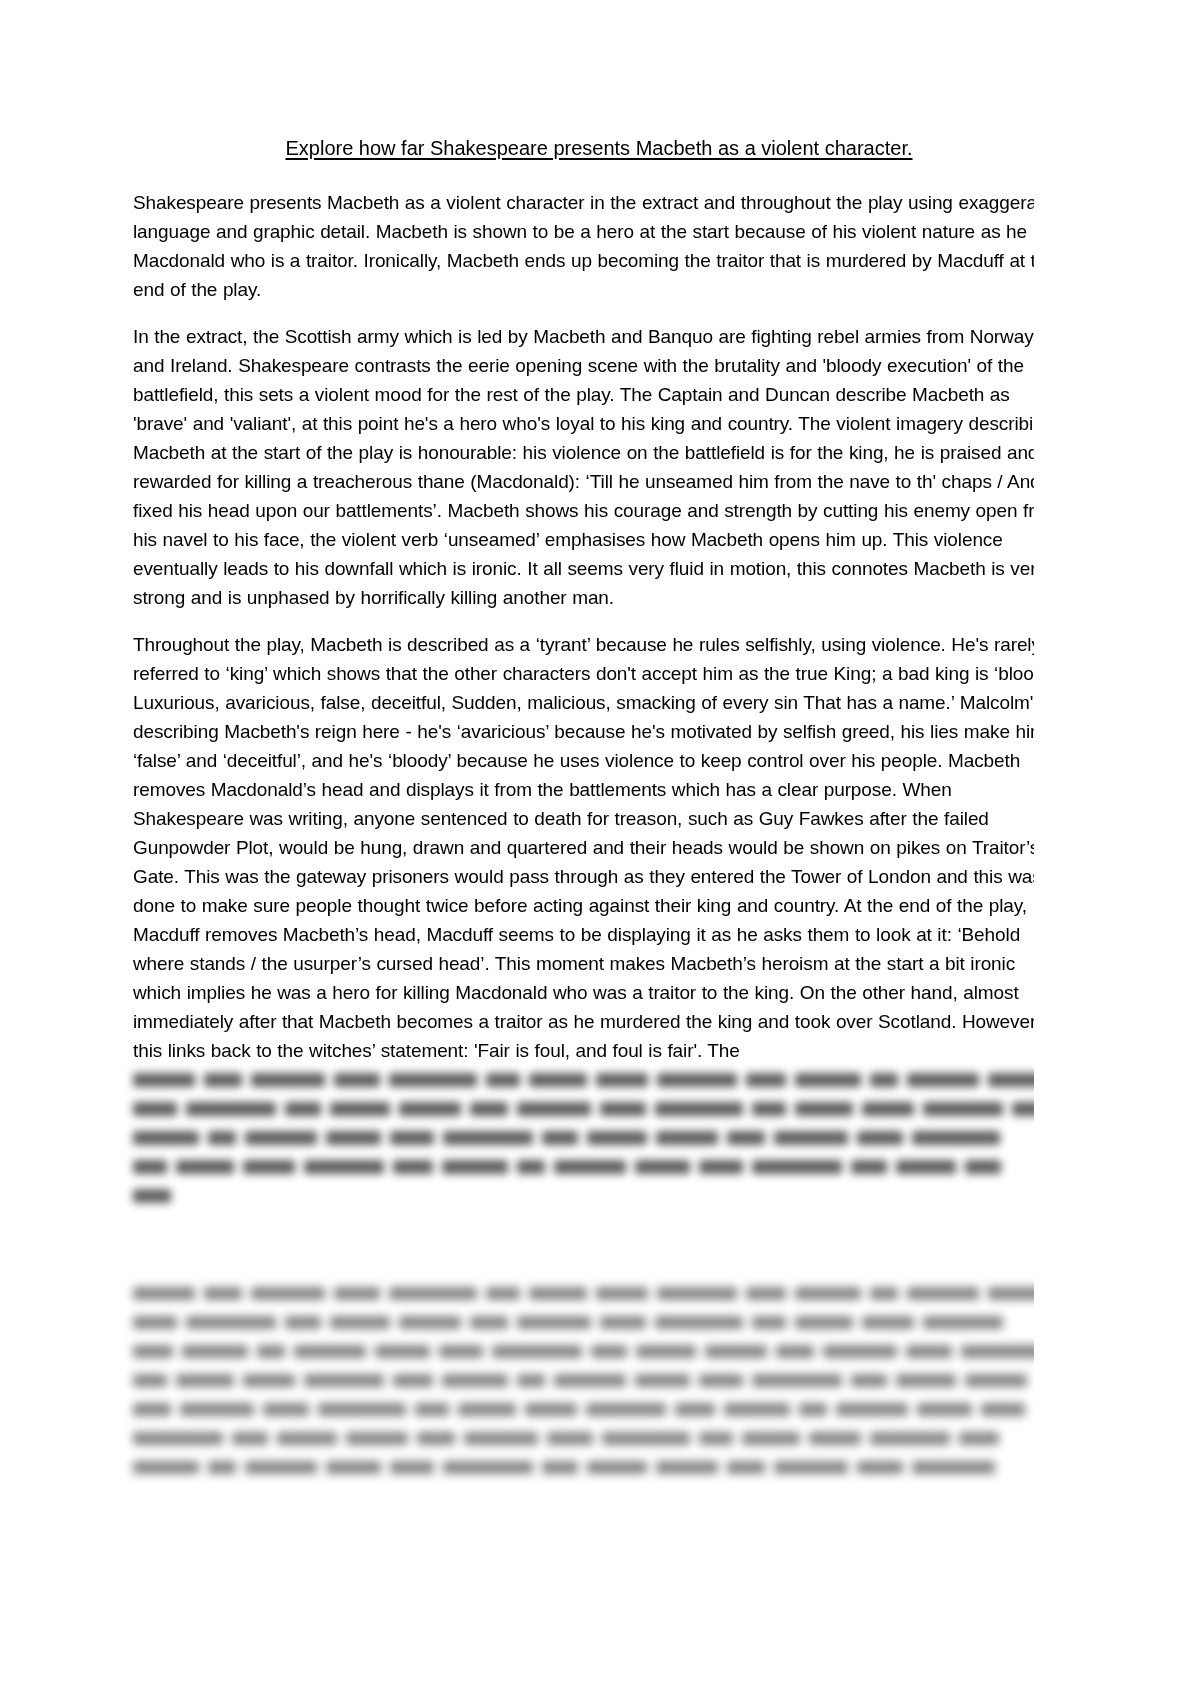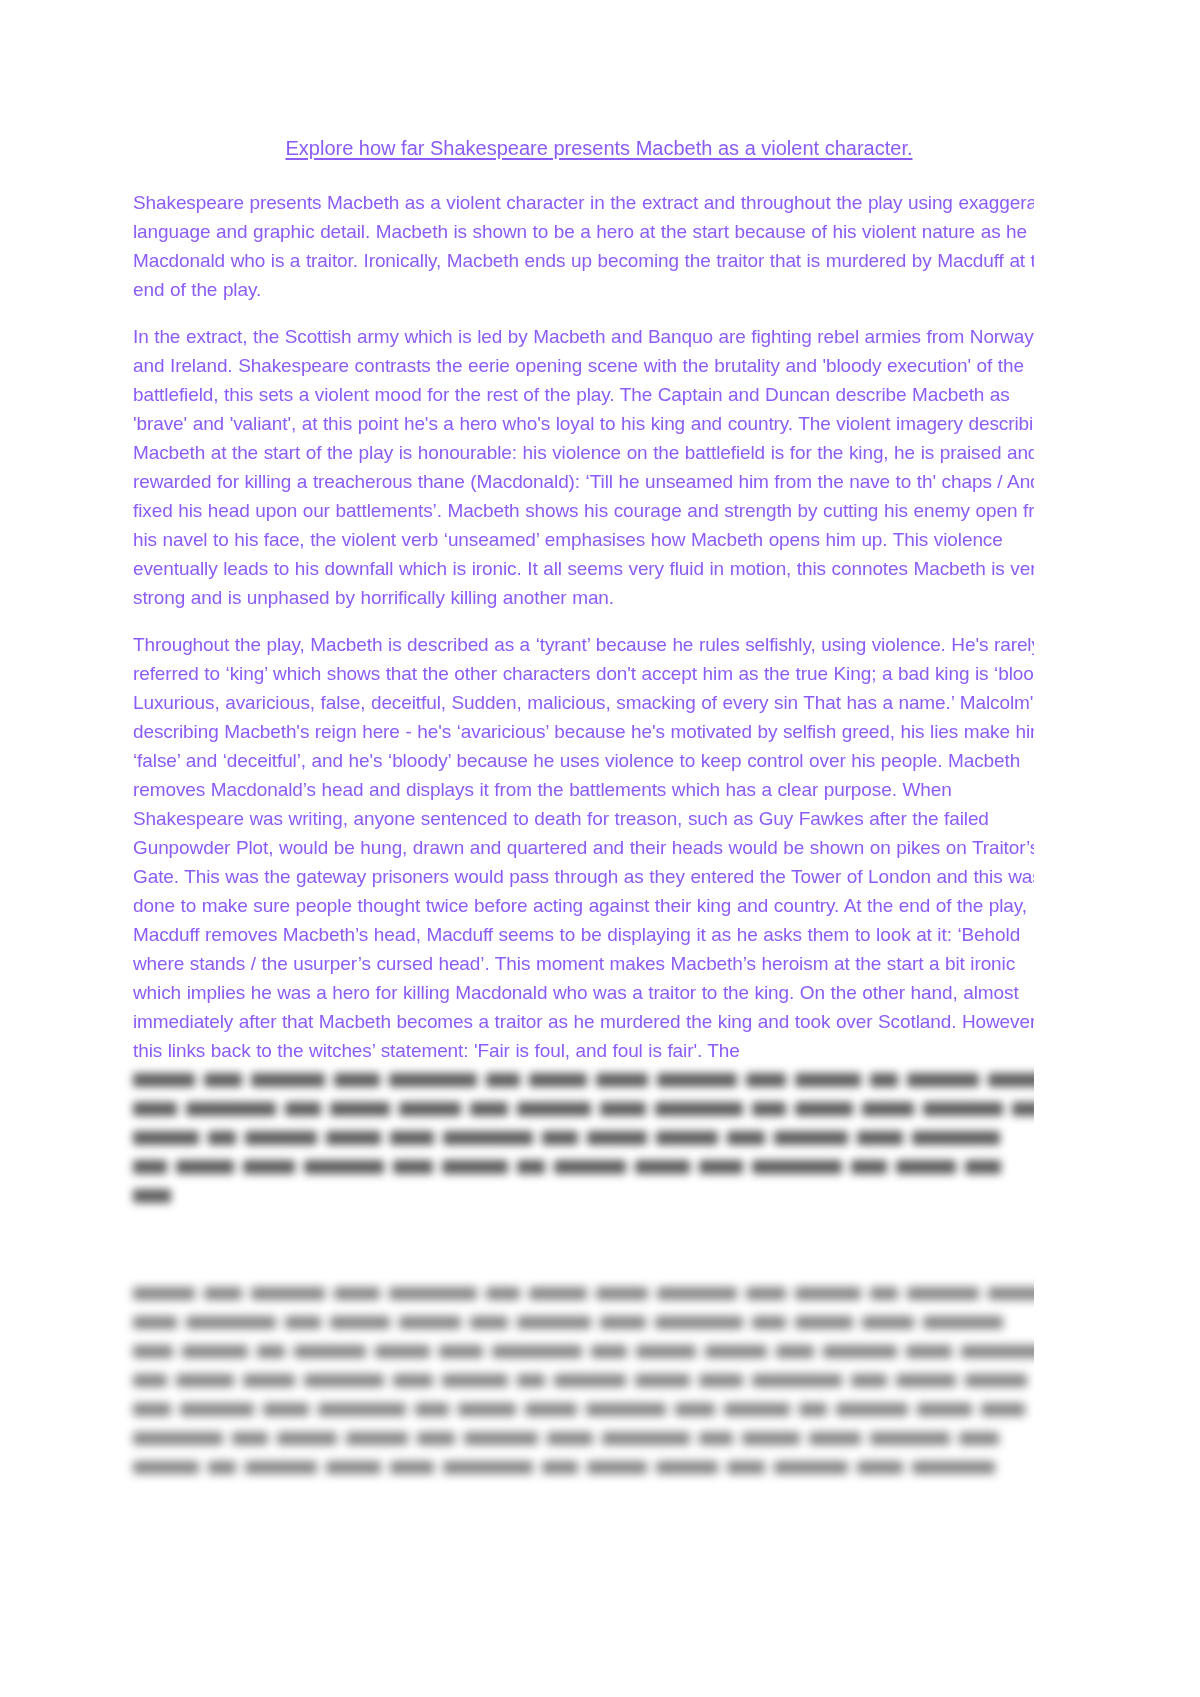--- a/index.html
+++ b/index.html
@@ -2,21 +2,21 @@
 <html><head>
 <meta charset="utf-8">
 <style>
   html,body{margin:0;padding:0;background:#ffffff;}
   .page{
     position:relative;
     width:1034px;
     height:1697px;
     background:#ffffff;
     font-family:"Liberation Sans",sans-serif;
-    color:#8b5cf6;
+    color:#000000;
     overflow:hidden;
   }
   .content{
     padding:134px 0 0 133px;
     width:932px;
   }
   .essay-title{
     font-size:20px;
     font-weight:400;
     line-height:29px;

